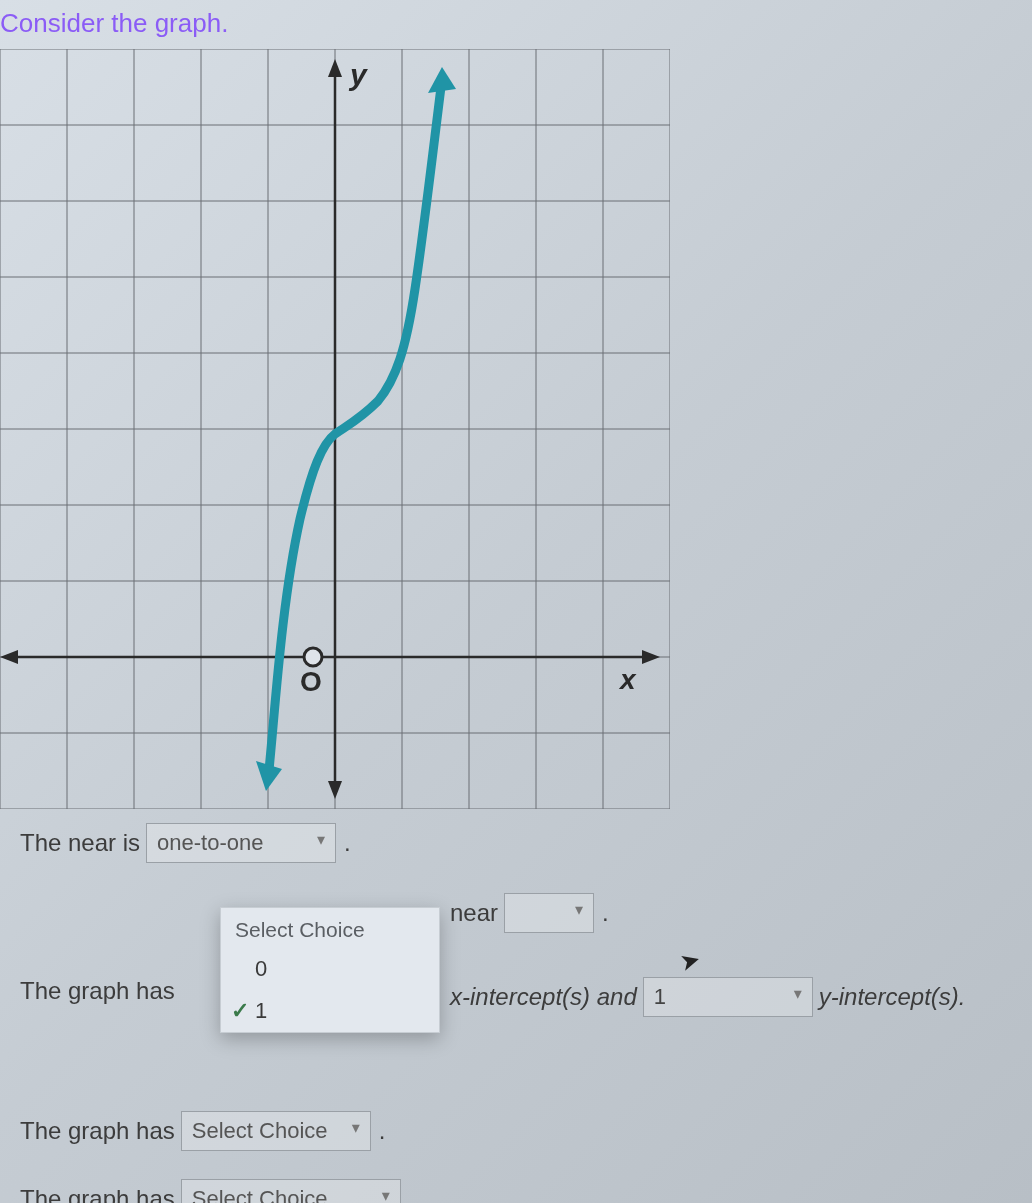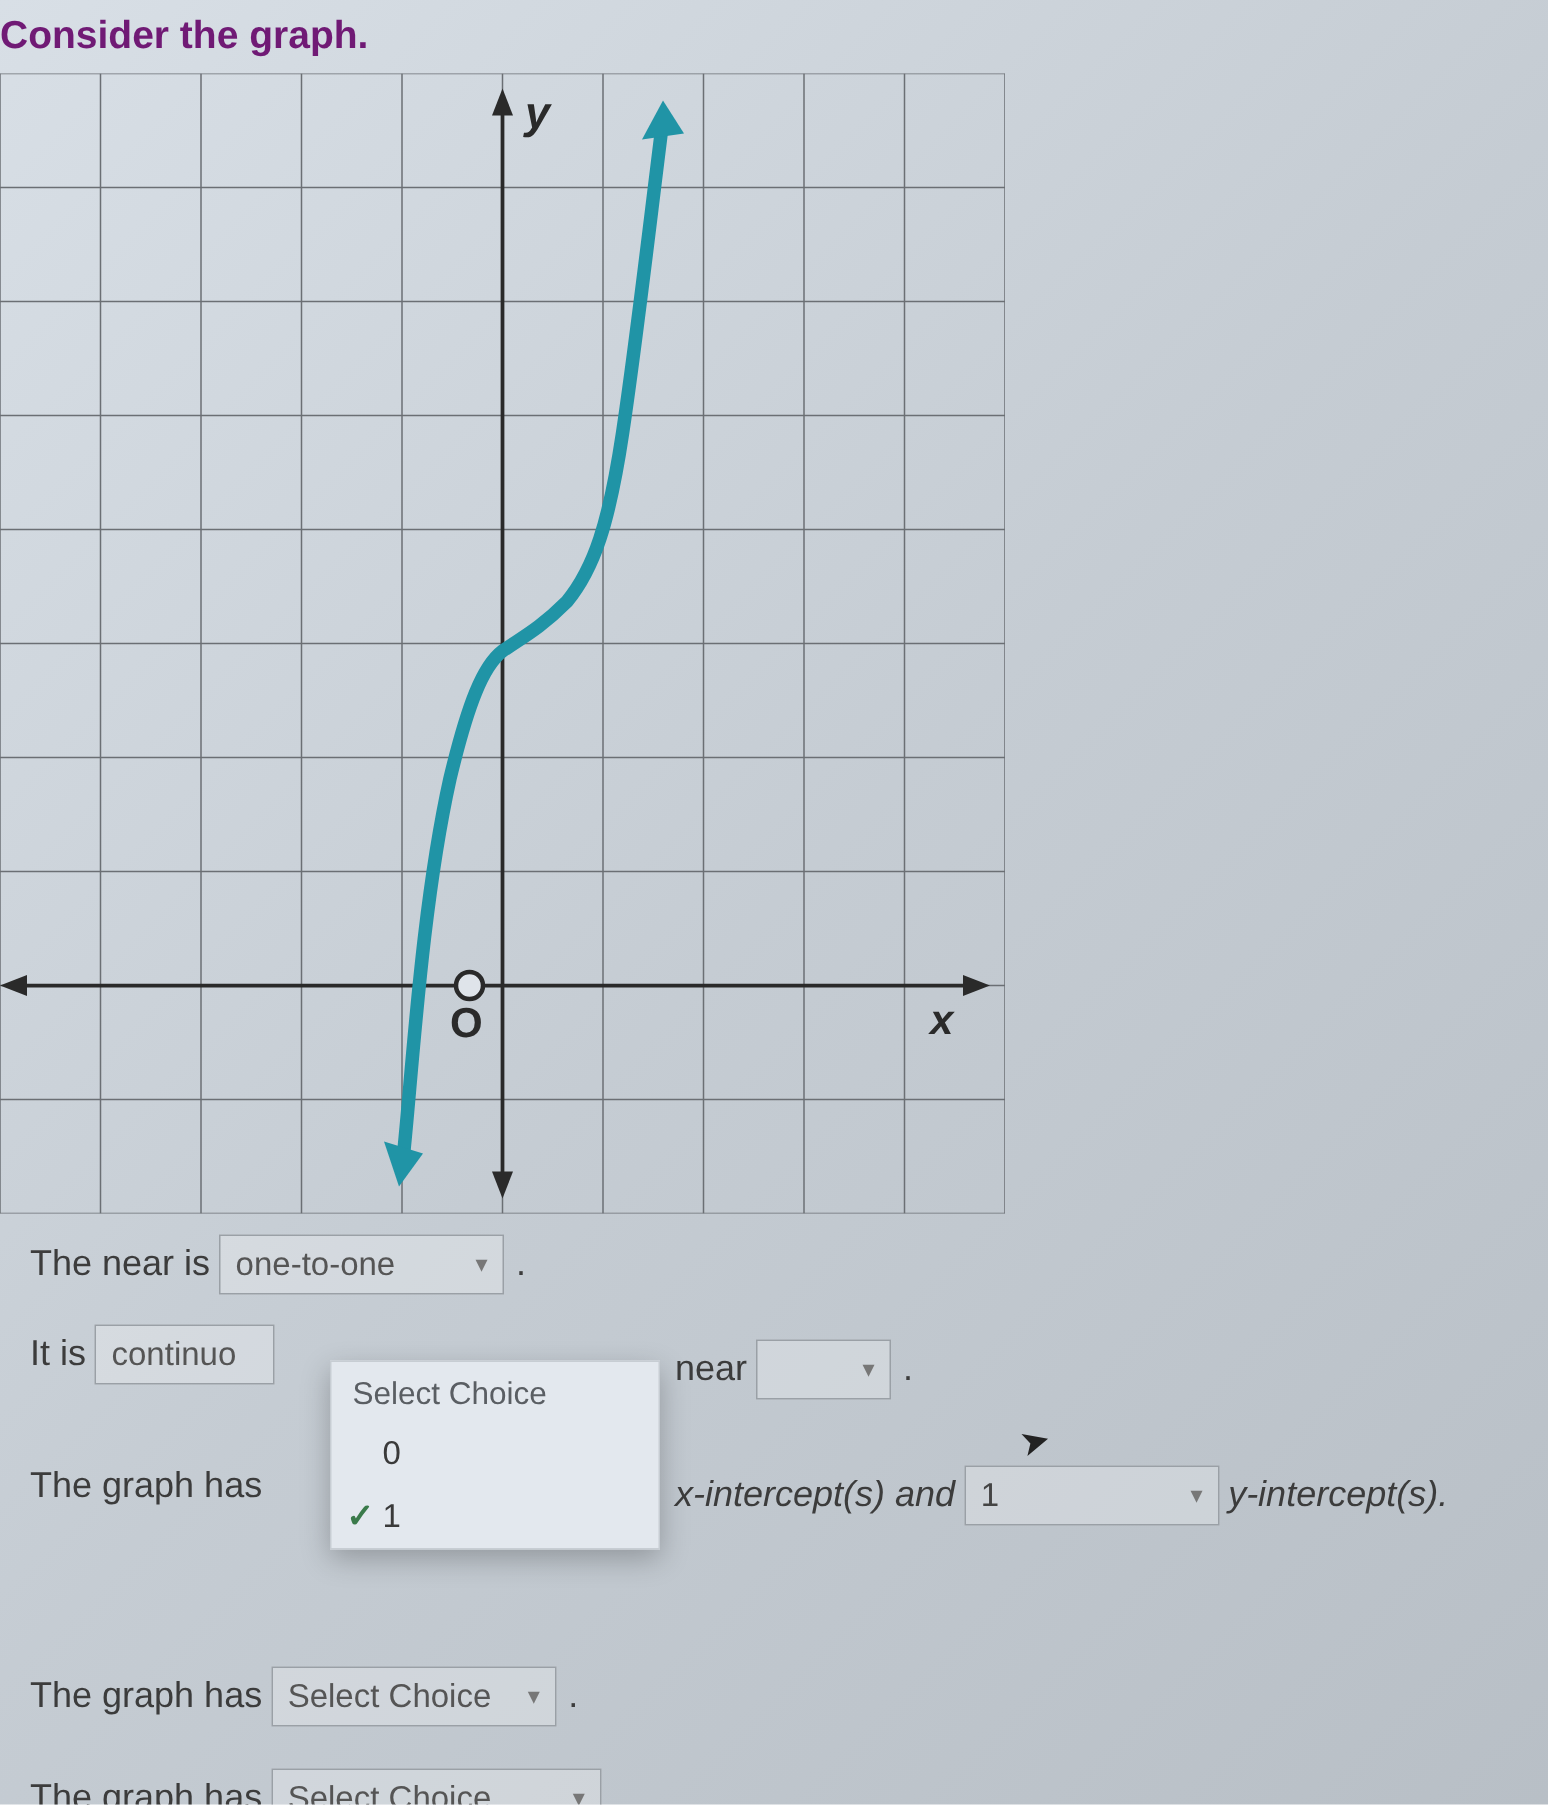--- a/index.html
+++ b/index.html
@@ -8,22 +8,22 @@
     padding: 0;
     font-family: Arial, Helvetica, sans-serif;
     background: linear-gradient(135deg, #d8dfe6 0%, #c5ccd3 50%, #b8bfc6 100%);
     width: 1032px;
     height: 1203px;
     overflow: hidden;
     color: #333;
   }
   .title {
     font-size: 26px;
-    font-weight: bold;
-    color: #701a75;
+    font-weight: normal;
+    color: #8b5cf6;
     padding: 8px 0 10px 0;
   }
   .graph-area {
     position: relative;
     width: 670px;
     height: 760px;
     margin-left: 0;
   }
   .graph-area svg {
     display: block;
@@ -35,21 +35,21 @@
   }
   .row {
     display: flex;
     align-items: center;
     flex-wrap: wrap;
     margin: 14px 0;
     position: relative;
   }
   .select {
     display: inline-flex;
-    align-items: center;
+    align-items: flex-start;
     justify-content: space-between;
     border: 1px solid #9aa0a6;
     background: rgba(255,255,255,0.25);
     padding: 6px 10px;
     margin: 0 6px;
     font-size: 22px;
     color: #555;
     min-height: 40px;
     cursor: pointer;
   }
@@ -167,26 +167,20 @@
     <span>The near is</span>
     <span class="select med">
       <span>one-to-one</span>
       <span class="chev">▾</span>
     </span>
     <span class="period">.</span>
   </div>
 
   <div class="row2-stack">
 
-    <div class="row-abs" style="left:0; top:6px;">
-      <span>It is</span>
-      <span class="select small" style="min-width:120px;">
-        <span>continuo</span>
-      </span>
-    </div>
     <div class="row-abs" style="left:430px; top:16px;">
       <span>near</span>
       <span class="select" style="min-width:90px;">
         <span></span>
         <span class="chev">▾</span>
       </span>
       <span class="period">.</span>
     </div>
 
     <div class="row-abs" style="left:0; top:100px;">

